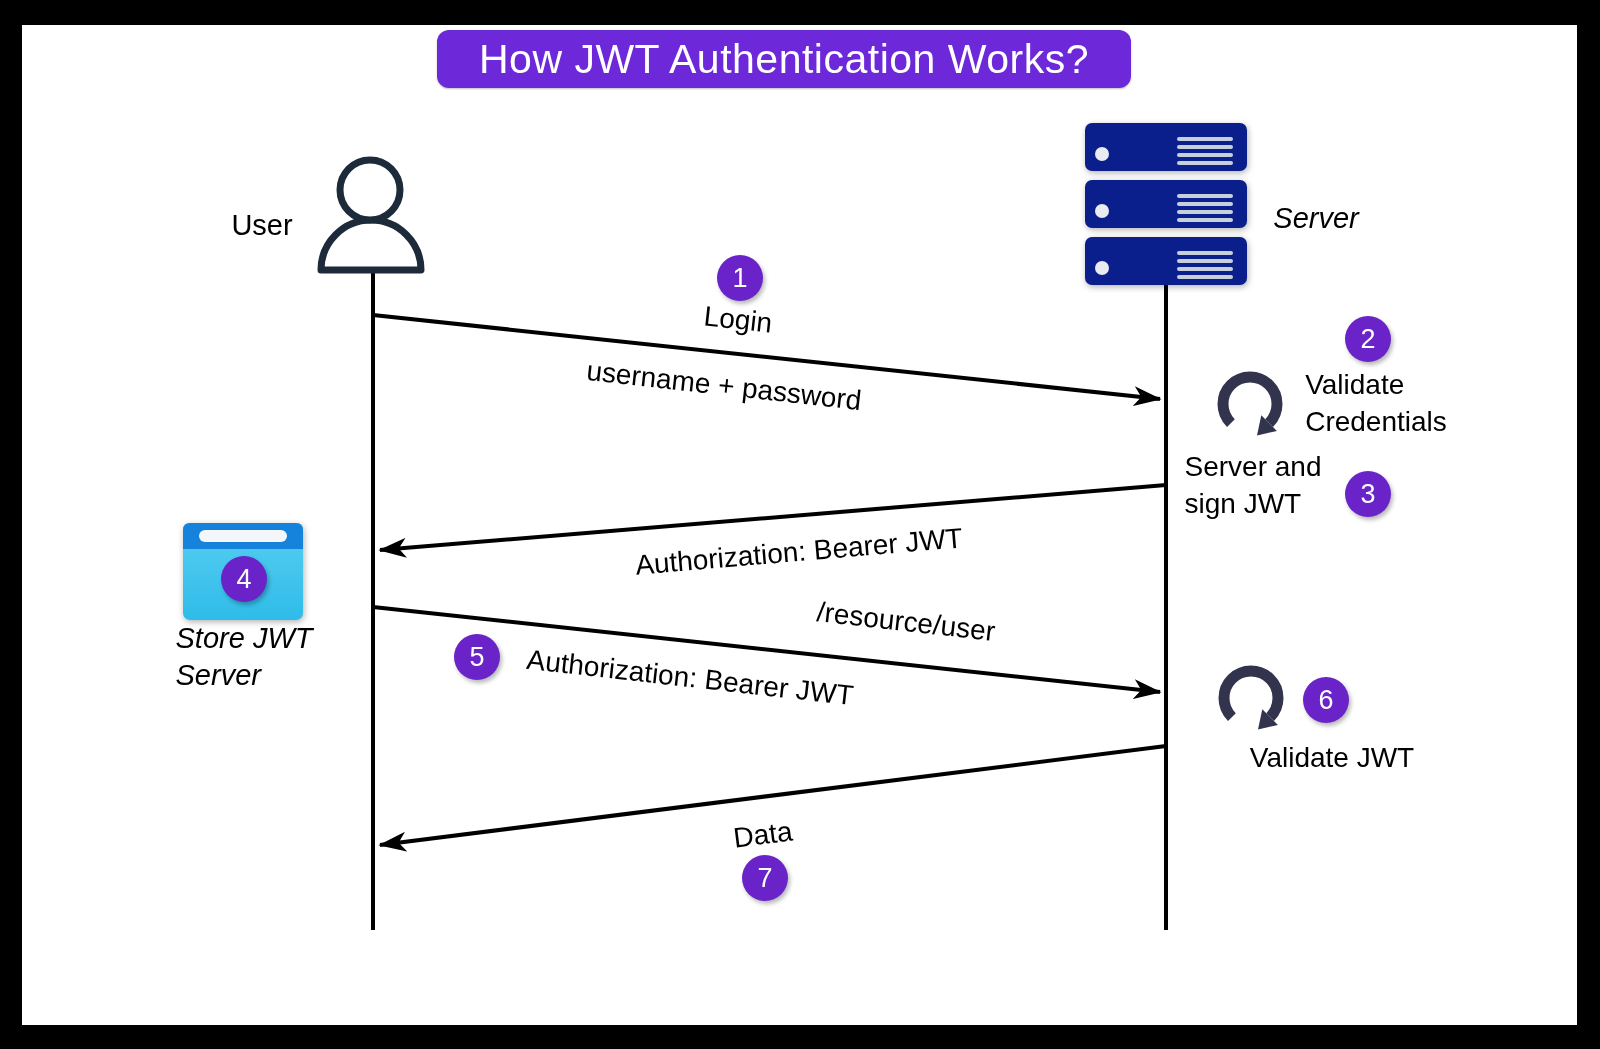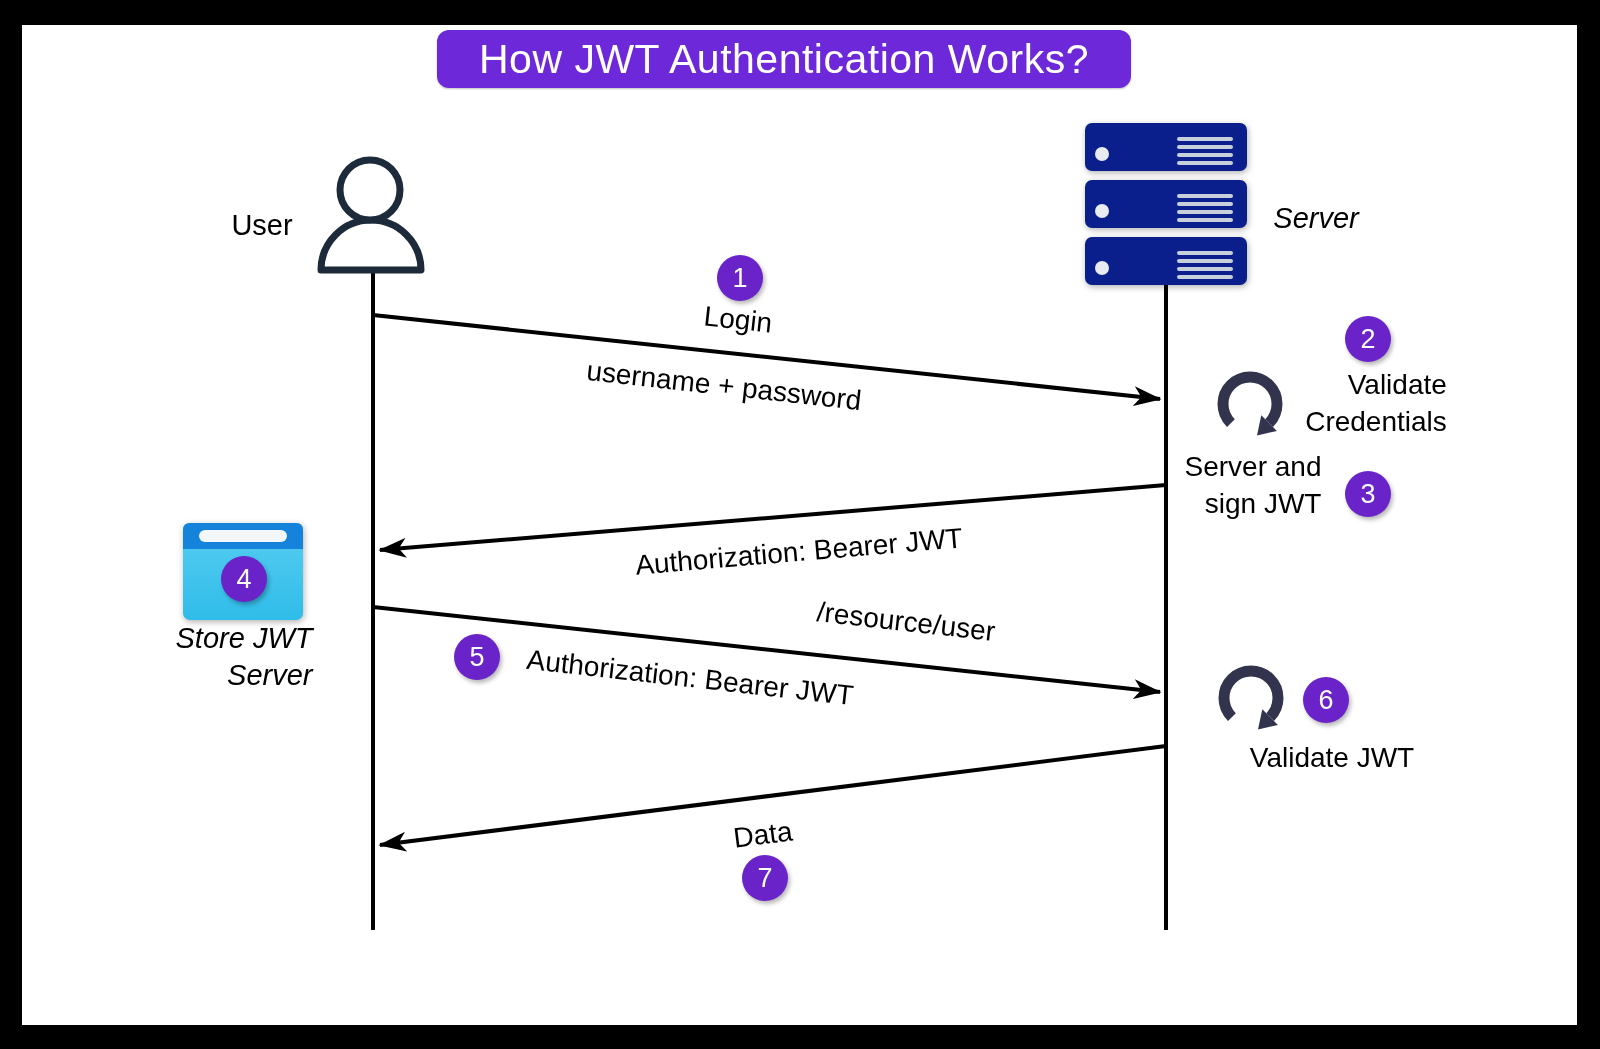--- a/index.html
+++ b/index.html
@@ -33,21 +33,21 @@
   }
   .badge{
     position:absolute;width:46px;height:46px;border-radius:50%;
     background:#6923C8;color:#fff;
     display:flex;align-items:center;justify-content:center;
     font-size:27px;transform:translate(-50%,-50%);
     box-shadow:2px 3px 4px rgba(0,0,0,0.28);
   }
   .step-label{
     position:absolute;transform:translate(-50%,-50%);
-    font-size:28px;line-height:37px;text-align:right;white-space:nowrap;
+    font-size:28px;line-height:37px;text-align:left;white-space:nowrap;
   }
   .icon{position:absolute;}
   .shadowed{filter:drop-shadow(1px 2px 3px rgba(0,0,0,0.30));}
 </style>
 </head>
 <body>
 
 <div class="stage"></div>
 
 <svg class="lines" width="1600" height="1049">

